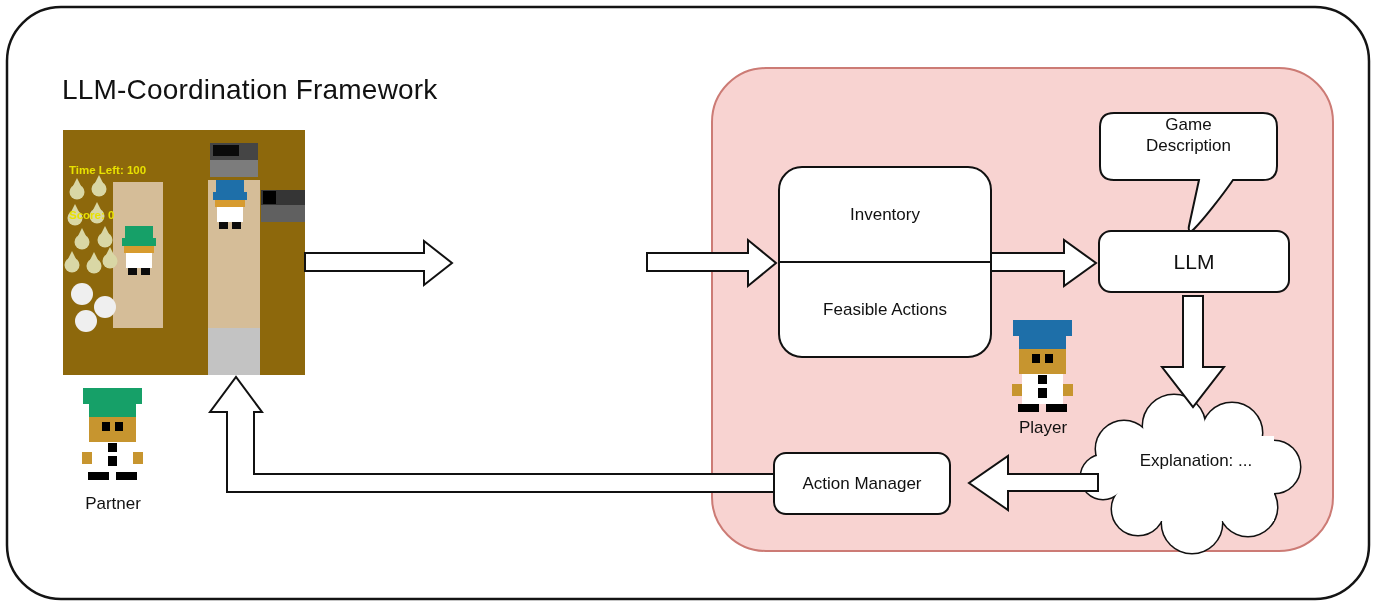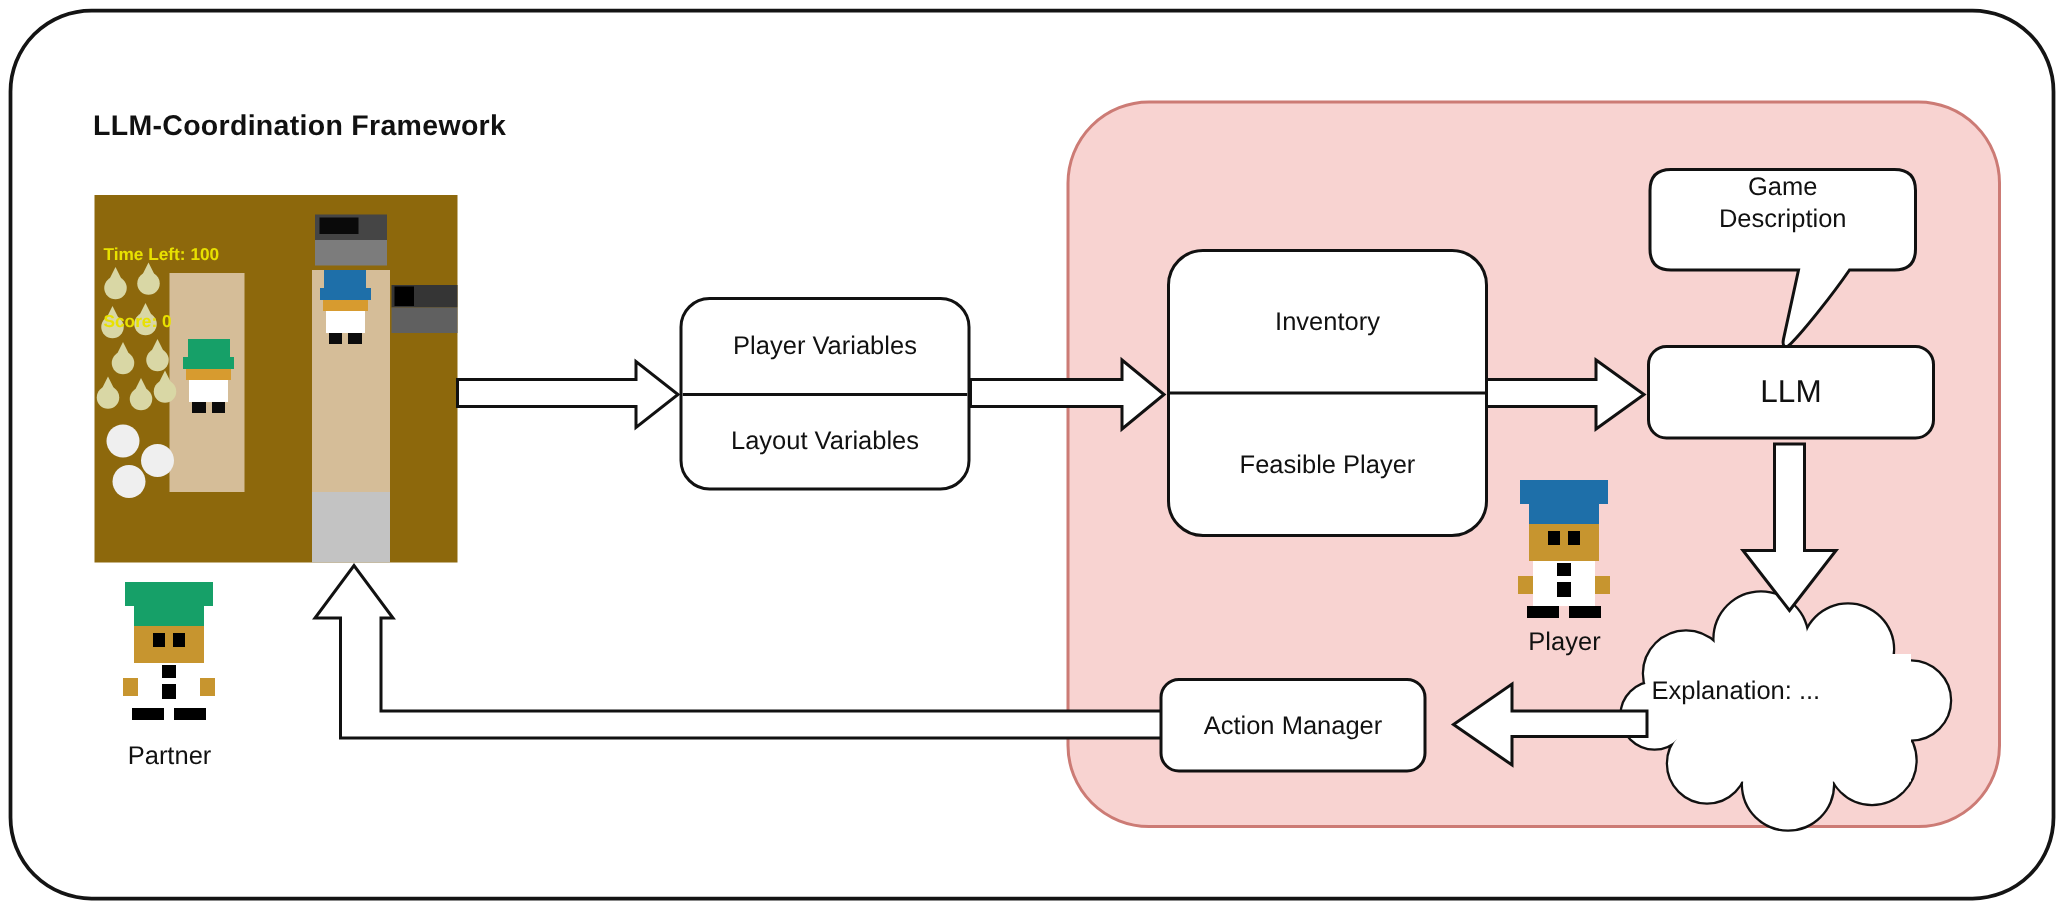--- a/index.html
+++ b/index.html
@@ -3,21 +3,21 @@
 <meta charset="utf-8">
 <style>
   html,body{margin:0;padding:0;background:#fff;}
   .canvas{
     position:relative; width:1376px; height:606px; background:#fff;
     font-family:"Liberation Sans", sans-serif; color:#111; overflow:hidden;
   }
   .canvas svg.layer{position:absolute;left:0;top:0;}
   .abs{position:absolute;}
   .title{
-    left:62px; top:74px; font-size:19px; font-weight:bold; letter-spacing:.2px;
+    left:62px; top:74px; font-size:28px; font-weight:normal; letter-spacing:.2px;
   }
   .hud{
     left:69px; top:133px; color:var(--hud-yellow); font-size:11.5px; font-weight:700;
     line-height:15px; white-space:pre;
   }
   .box{
     position:absolute; background:#fff; border:2px solid #111; box-sizing:border-box;
     font-size:17px; display:flex; overflow:hidden;
   }
   .box .rows{display:flex; flex-direction:column; width:100%; height:100%;}
@@ -27,21 +27,21 @@
   #box-observations{left:778px; top:166px; width:214px; height:192px; border-radius:24px;}
   #box-llm{left:1098px; top:230px; width:192px; height:63px; border-radius:13px;
            font-size:21px; align-items:center; justify-content:center;}
   #box-action-manager{left:773px; top:452px; width:178px; height:63px; border-radius:13px;
            align-items:center; justify-content:center;}
   .bubble-text{
     left:1100px; top:114px; width:177px; height:66px; display:flex; flex-direction:column;
     align-items:center; line-height:21px; font-size:17px; text-align:center;
   }
   .cloud-text{
-    left:1101px; top:448px; width:190px; text-align:left; font-size:17px; line-height:25px;
+    left:1101px; top:448px; width:190px; text-align:center; font-size:17px; line-height:25px;
   }
   .sprite-label{width:84px; text-align:center; font-size:17px;}
   #partner-label{left:71px; top:494px;}
   #player-label{left:1001px; top:418px;}
 </style>
 </head>
 <body>
 
 <div class="canvas">
 
@@ -156,31 +156,25 @@
     <use href="#cheffront" transform="translate(1012,320)" style="color:var(--player-hat)"></use>
   </svg>
 
   <div class="abs title">LLM-Coordination Framework</div>
 
   <div class="abs hud">
     <div>Time Left: 100</div>
     <div>Score: 0</div>
   </div>
 
-  <div class="box" id="box-player-vars">
-    <div class="rows">
-      <div class="row">Player Variables</div>
-      <div class="row">Layout Variables</div>
-    </div>
-  </div>
 
   <div class="box" id="box-observations">
     <div class="rows">
       <div class="row">Inventory</div>
-      <div class="row">Feasible Player</div>
+      <div class="row">Feasible Actions</div>
     </div>
   </div>
 
   <div class="box" id="box-llm">LLM</div>
 
   <div class="box" id="box-action-manager">Action Manager</div>
 
   <div class="abs bubble-text">
     <div>Game</div>
     <div>Description</div>

